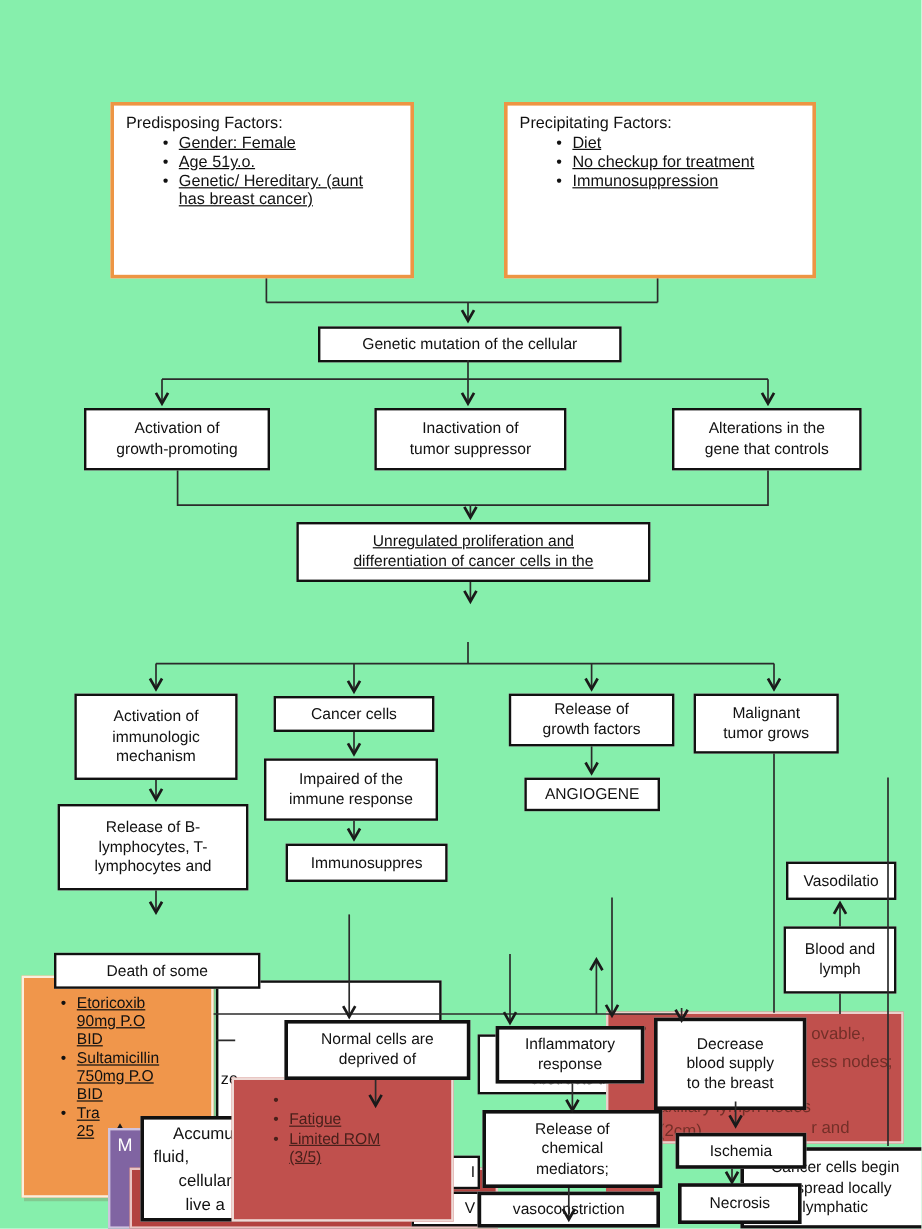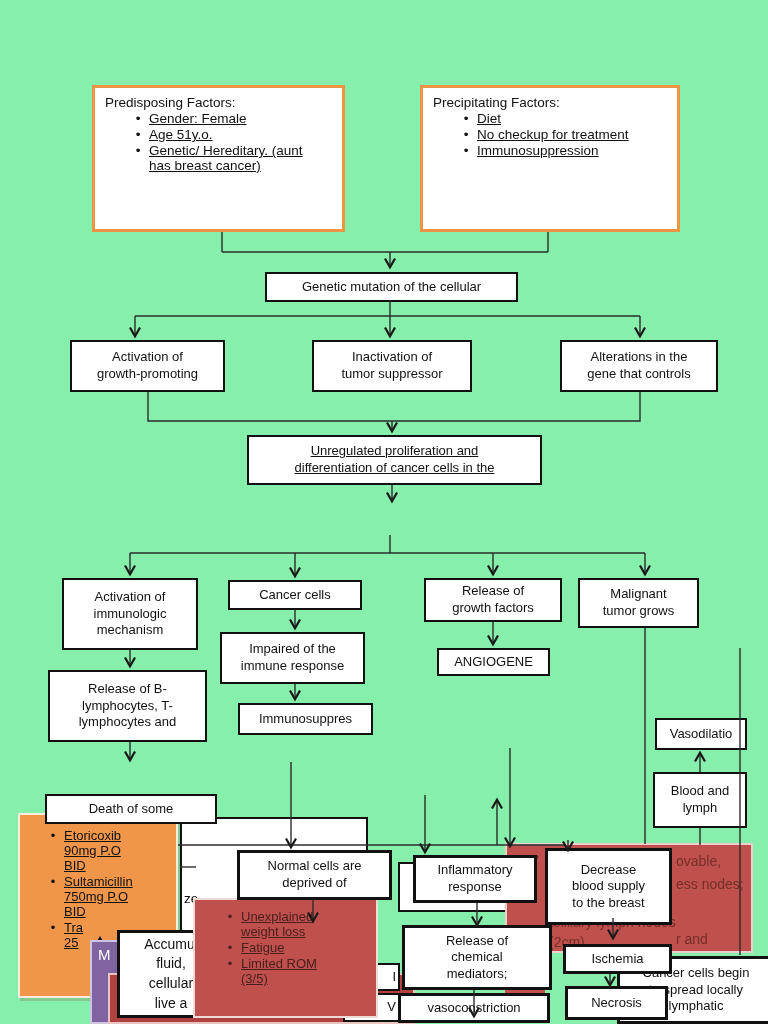--- a/index.html
+++ b/index.html
@@ -144,30 +144,28 @@
 25</span>
       </div>
   </div>
 
   <div class="purple-box">
     <span>M</span>
   </div>
   <div class="darkred-box"></div>
   <div class="accumul-box">
     <div style="text-align:center;width:86px;">Accumul</div>
-    <div style="text-align:center;width:86px;">fluid,</div>
+    <div style="width:86px;">fluid,</div>
     <div style="text-align:center;width:86px;">cellular</div>
     <div style="text-align:center;width:86px;">live a</div>
   </div>
 
   <div class="sym-box">
     <div class="bullet-row">
         <span class="dot">•</span>
-        <span class="btxt">Unexplained
-weight loss</span>
       </div>
     <div class="bullet-row">
         <span class="dot">•</span>
         <span class="btxt">Fatigue</span>
       </div>
     <div class="bullet-row">
         <span class="dot">•</span>
         <span class="btxt">Limited ROM
 (3/5)</span>
       </div>

